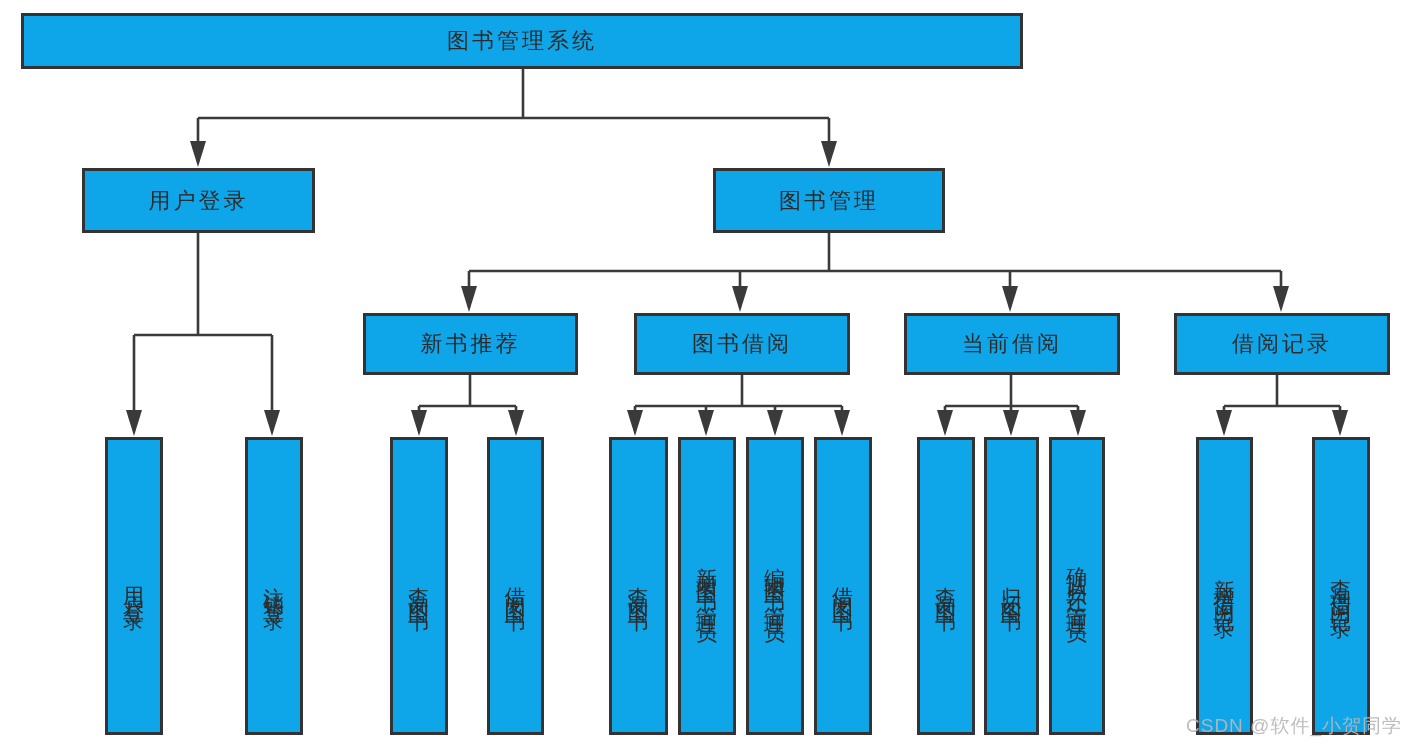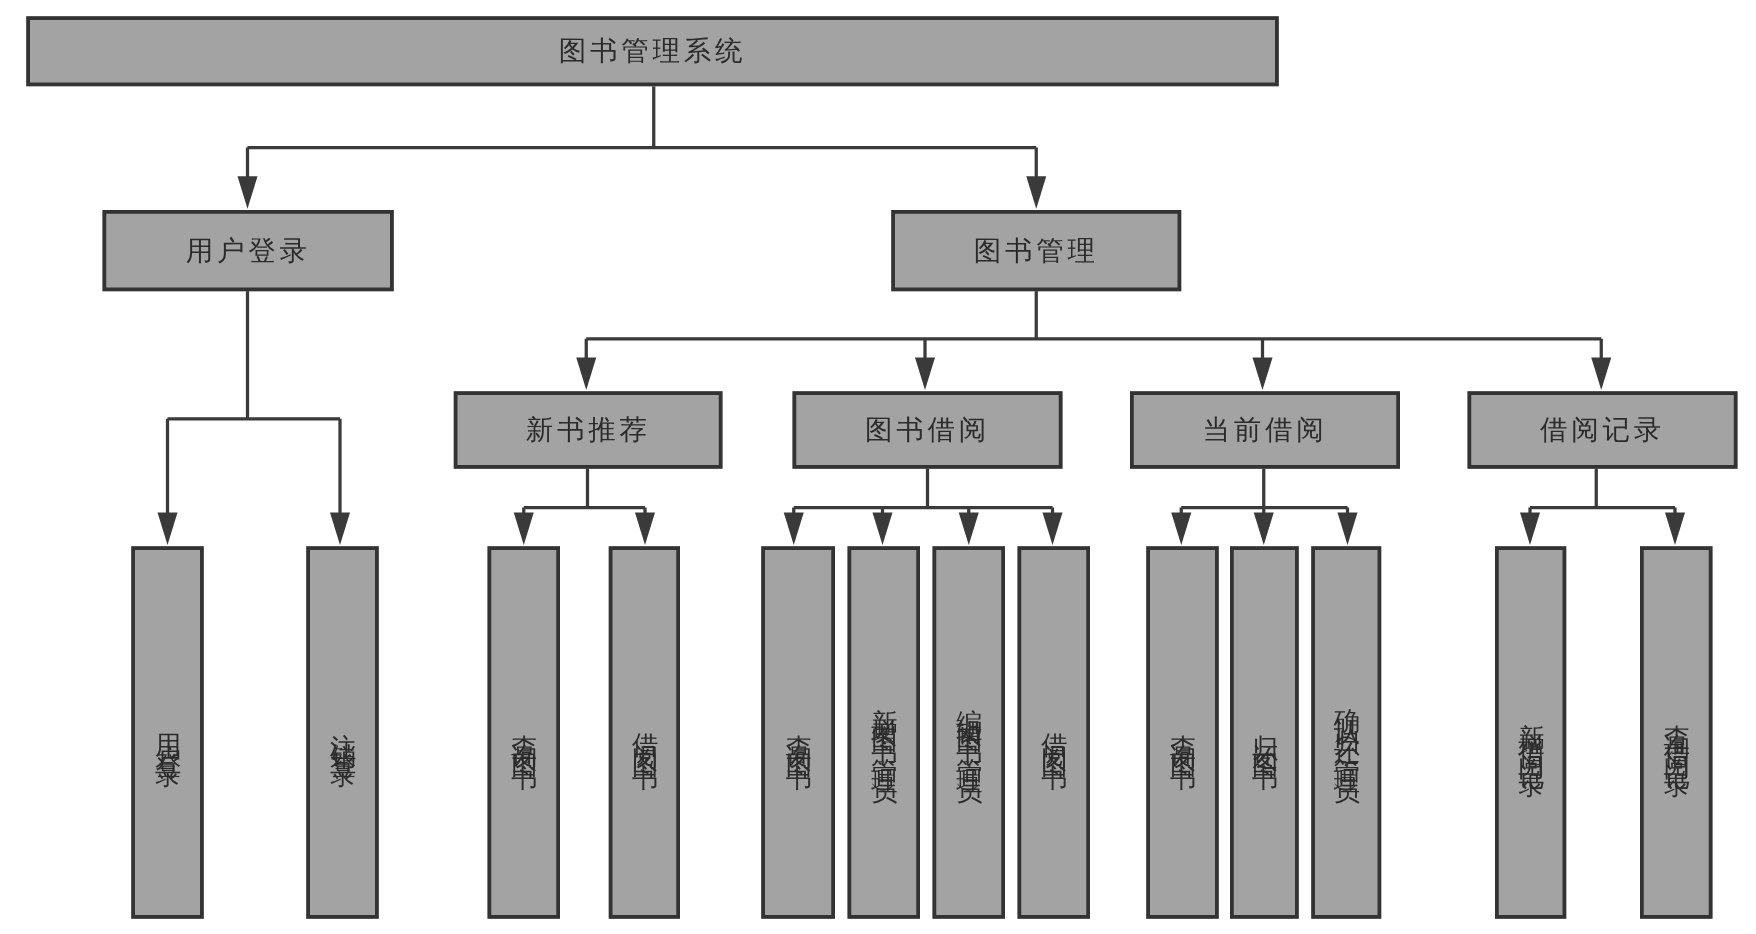--- a/index.html
+++ b/index.html
@@ -9,21 +9,21 @@
     background:#ffffff;
     font-family:"Liberation Sans", sans-serif;
     overflow:hidden;
   }
   .connectors{
     position:absolute;left:0;top:0;width:1405px;height:747px;z-index:1;
   }
   .node{
     position:absolute;
     box-sizing:border-box;
-    background:#a3a3a3;
+    background:#0ea5e9;
     border:3px solid #333333;
     display:flex;align-items:center;justify-content:center;
     color:#2b2b2b;
     z-index:2;
     text-align:center;
   }
   .node.h{font-size:22px;letter-spacing:3px;white-space:nowrap;}
   .node.v{
     writing-mode:vertical-rl;
     text-orientation:mixed;
@@ -122,14 +122,15 @@
   <div class="node v" style="left:746px;top:437px;width:58px;height:298px">编辑图书（管理员）</div>
   <div class="node v" style="left:814px;top:437px;width:58px;height:298px">借阅图书</div>
 
   <div class="node v" style="left:917px;top:437px;width:58px;height:298px">查询图书</div>
   <div class="node v" style="left:984px;top:437px;width:55px;height:298px">归还图书</div>
   <div class="node v" style="left:1049px;top:437px;width:56px;height:298px">确认归还（管理员）</div>
 
   <div class="node v" style="left:1196px;top:437px;width:57px;height:298px">新增借阅记录</div>
   <div class="node v" style="left:1312px;top:437px;width:58px;height:298px">查询借阅记录</div>
 
+  <div class="watermark">CSDN @软件_小贺同学</div>
 
 </div>
 
 </body></html>

